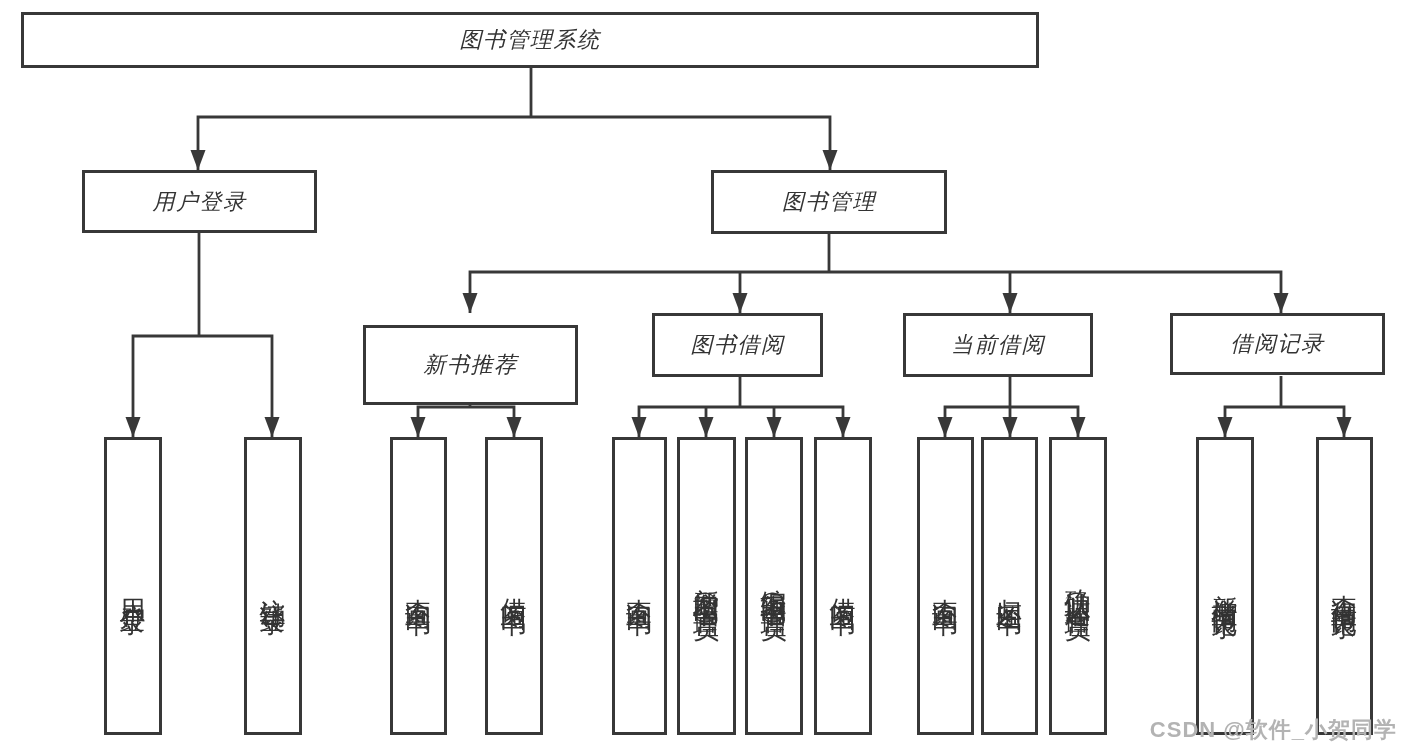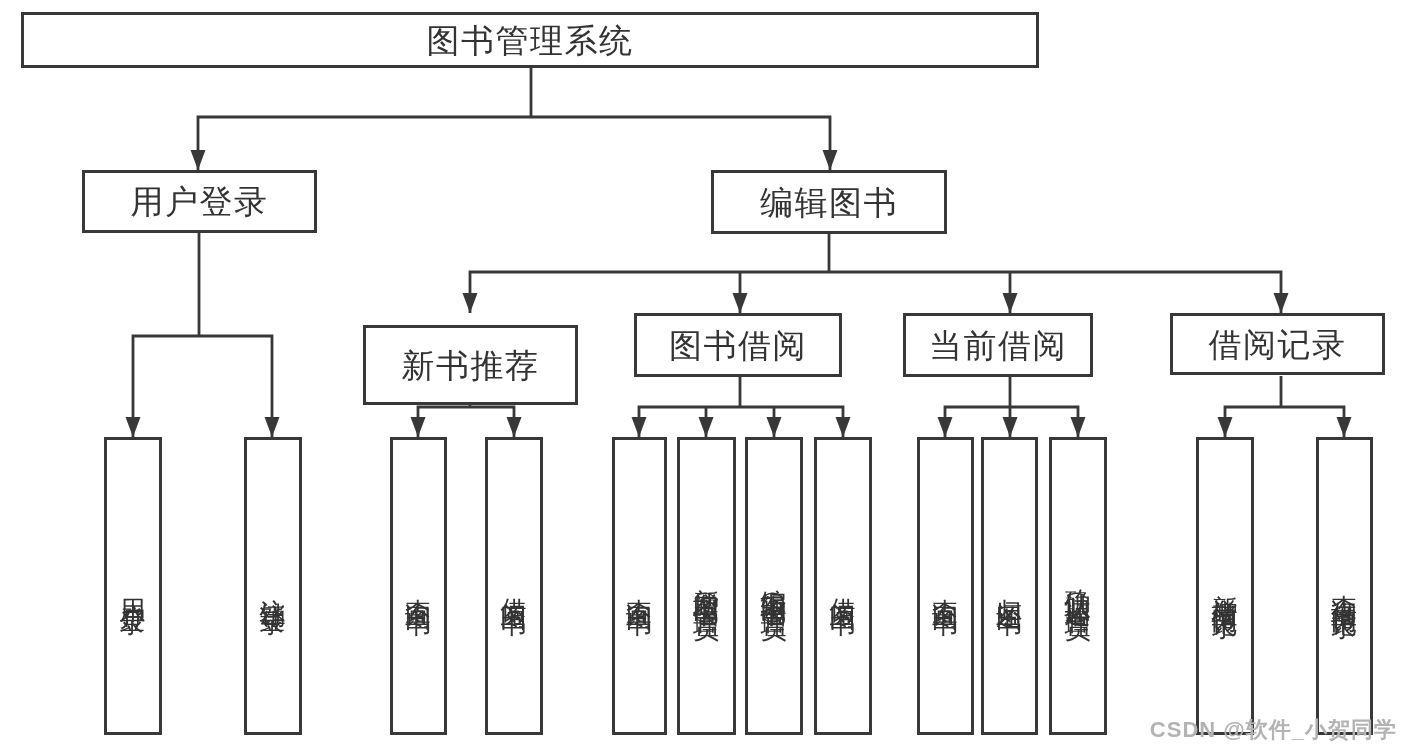--- a/index.html
+++ b/index.html
@@ -15,21 +15,21 @@
     overflow:hidden;color:var(--text);
   }
   .wires{position:absolute;left:0;top:0;z-index:0;}
   .wires path,.wires line{stroke:var(--line);stroke-width:2.8;fill:none;}
   .wires polygon{fill:var(--line);stroke:none;}
   .node{
     position:absolute;box-sizing:border-box;border:3px solid var(--line);
     background:#fff;display:flex;align-items:center;justify-content:center;
     z-index:1;color:var(--text);
   }
-  .h-node{font-size:33px;letter-spacing:1.5px;line-height:1;}
+  .h-node{font-size:22px;letter-spacing:1.5px;line-height:1;font-style:italic;}
   .v-node{
     writing-mode:vertical-rl;text-orientation:mixed;
     font-size:26px;letter-spacing:4px;line-height:1;
   }
   .watermark{
     position:absolute;right:8px;bottom:2px;z-index:5;
     color:var(--watermark);font-size:22px;letter-spacing:1px;white-space:nowrap;font-weight:bold;
   }
 </style>
 </head>
@@ -95,24 +95,24 @@
       <path d="M1281 376 V407"></path>
       <path d="M1225 437 V407 H1344 V437"></path>
       <polygon points="1217.5,417 1232.5,417 1225,437"></polygon>
       <polygon points="1336.5,417 1351.5,417 1344,437"></polygon>
     </g>
   </svg>
 
   <div class="node h-node" style="left:21px;top:12px;width:1018px;height:56px">图书管理系统</div>
 
   <div class="node h-node" style="left:82px;top:170px;width:235px;height:63px">用户登录</div>
-  <div class="node h-node" style="left:711px;top:170px;width:236px;height:64px">编辑图书</div>
+  <div class="node h-node" style="left:711px;top:170px;width:236px;height:64px">图书管理</div>
 
   <div class="node h-node" style="left:363px;top:325px;width:215px;height:80px">新书推荐</div>
-  <div class="node h-node" style="left:634px;top:313px;width:208px;height:64px">图书借阅</div>
+  <div class="node h-node" style="left:652px;top:313px;width:171px;height:64px">图书借阅</div>
   <div class="node h-node" style="left:903px;top:313px;width:190px;height:64px">当前借阅</div>
   <div class="node h-node" style="left:1170px;top:313px;width:215px;height:62px">借阅记录</div>
 
   <div class="node v-node" style="left:104px;top:437px;width:58px;height:298px">用户登录</div>
   <div class="node v-node" style="left:244px;top:437px;width:58px;height:298px">注销登录</div>
 
   <div class="node v-node" style="left:390px;top:437px;width:57px;height:298px">查询图书</div>
   <div class="node v-node" style="left:485px;top:437px;width:58px;height:298px">借阅图书</div>
 
   <div class="node v-node" style="left:612px;top:437px;width:55px;height:298px">查询图书</div>

